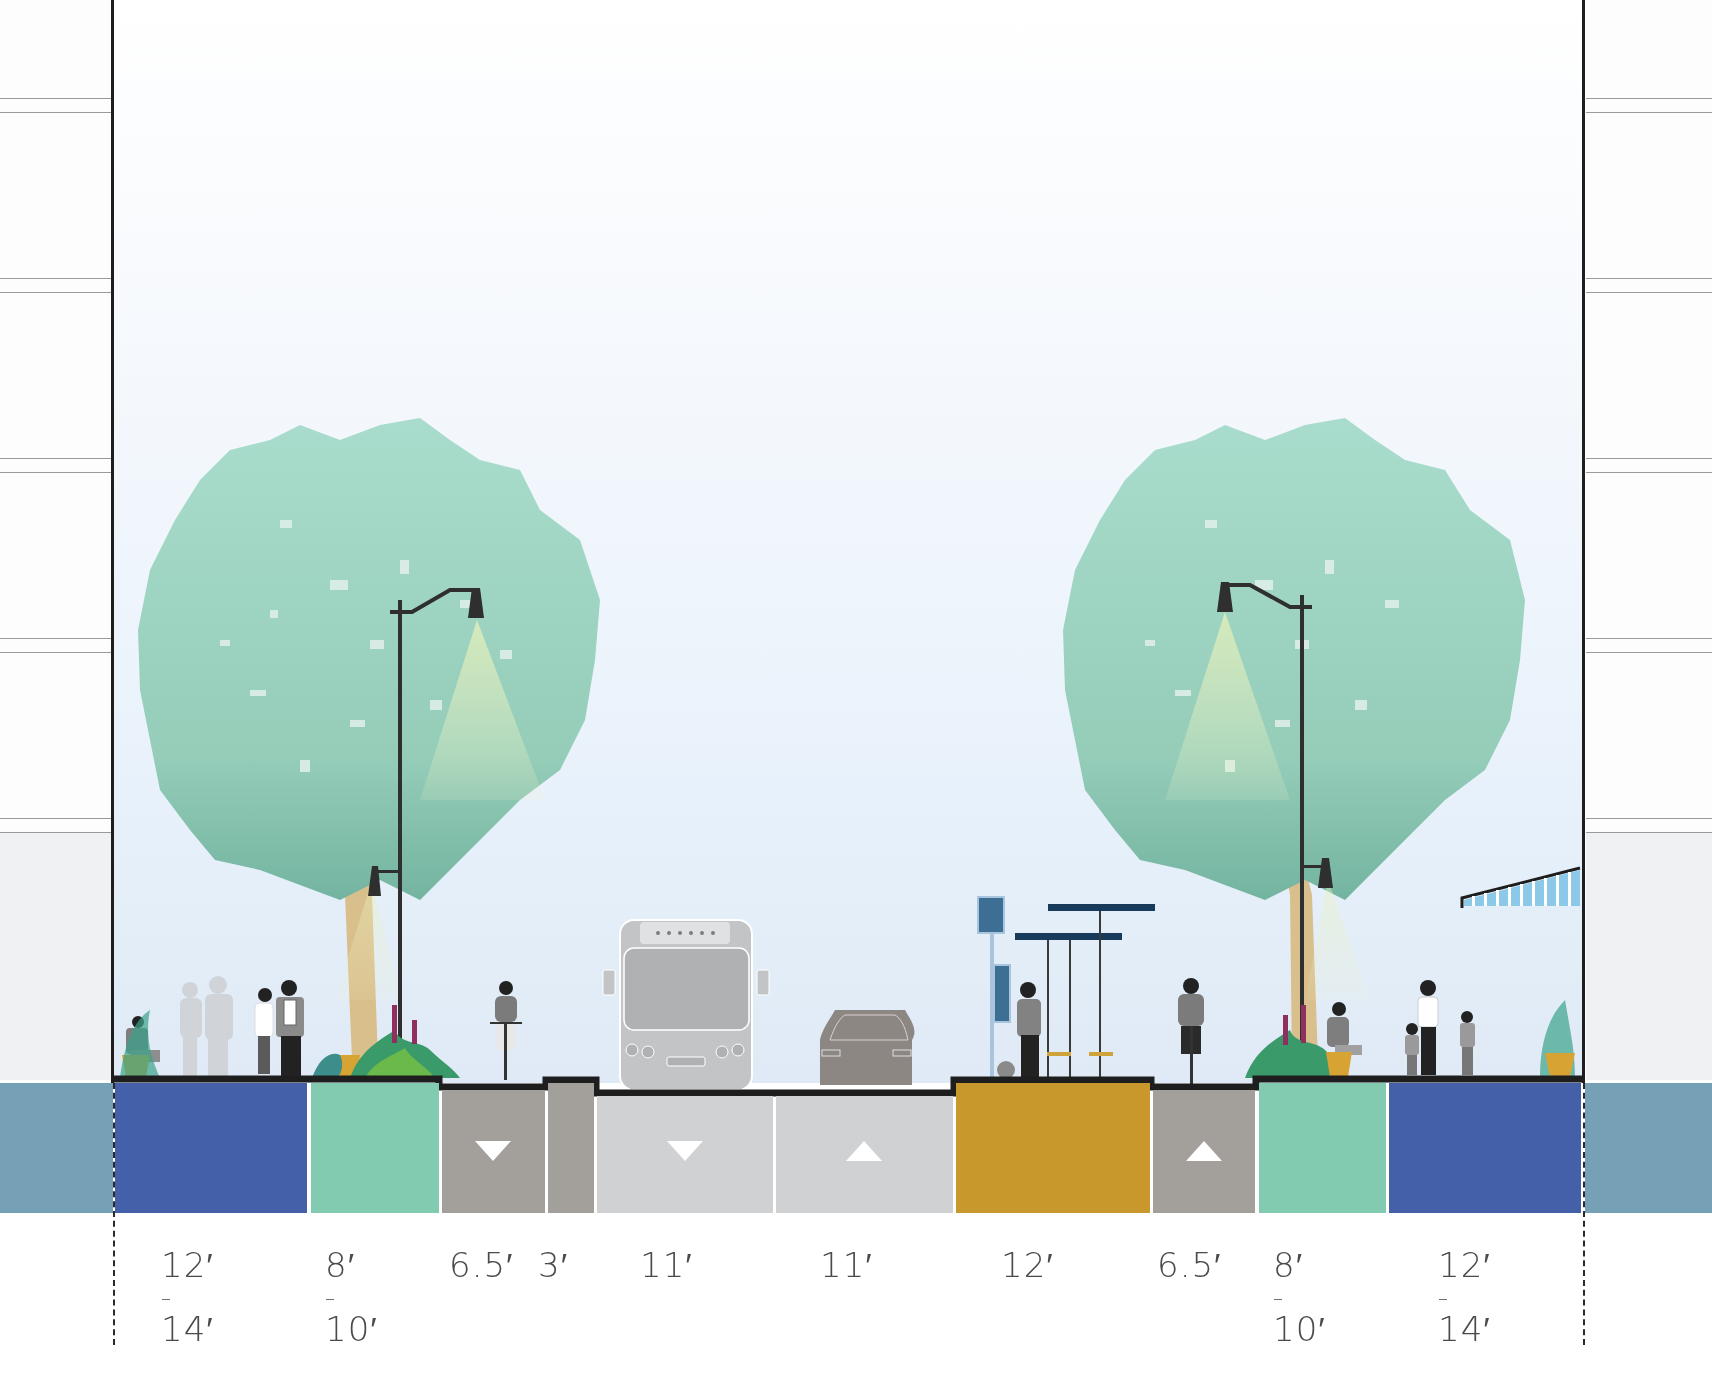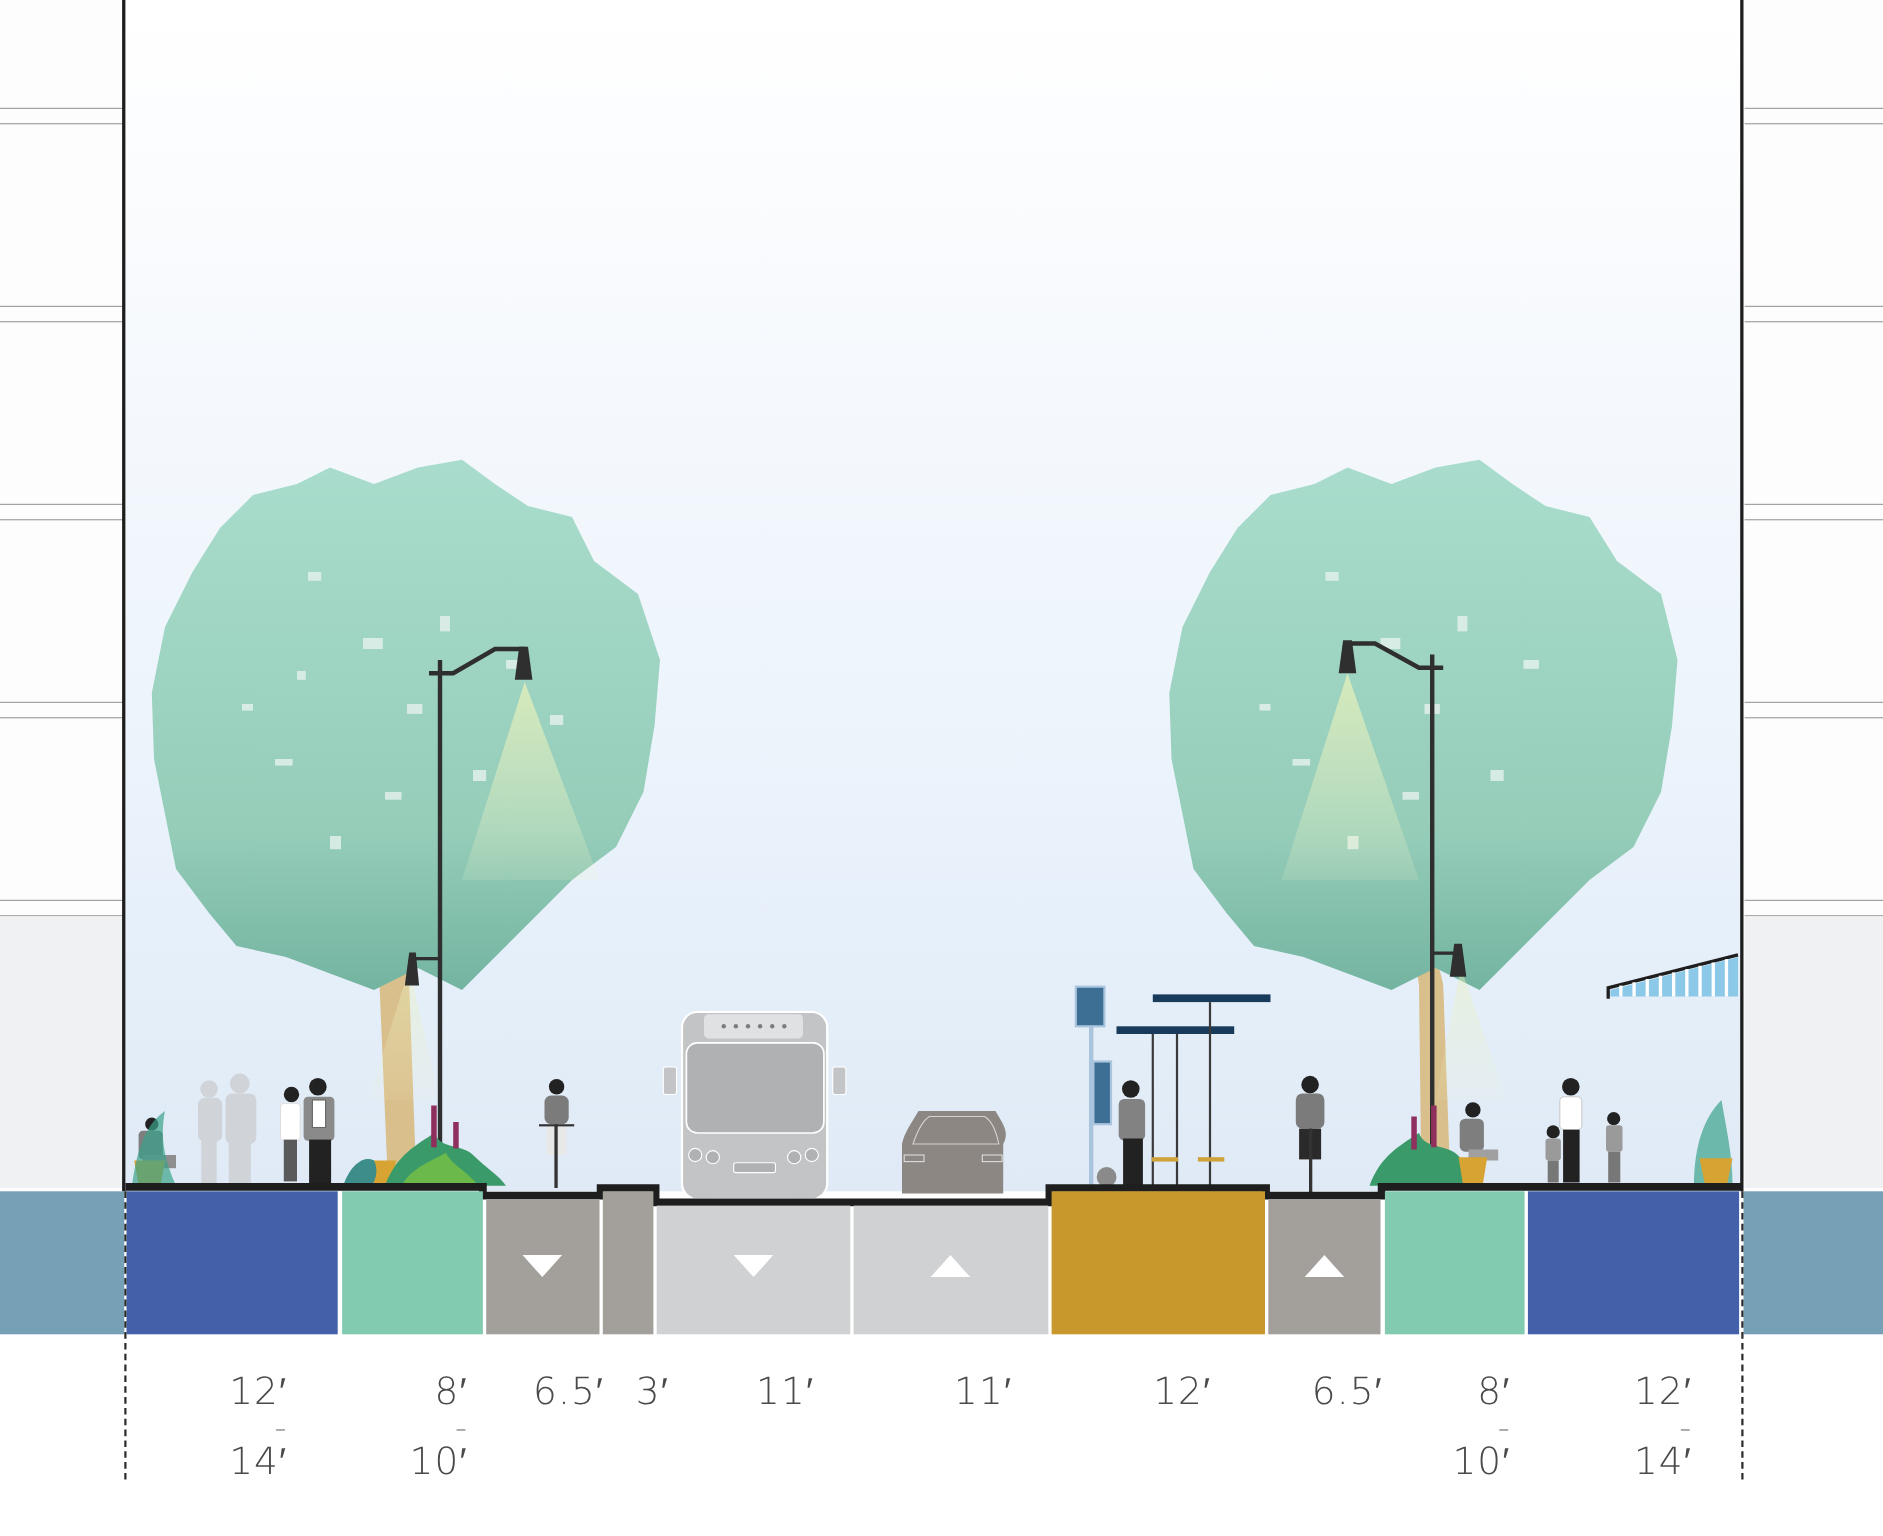--- a/index.html
+++ b/index.html
@@ -5,21 +5,21 @@
   html, body { margin:0; padding:0; background:#ffffff; }
   body { width:1712px; height:1396px; position:relative; overflow:hidden; font-family:"DejaVu Sans", sans-serif; }
   .abs { position:absolute; }
   .building { background:#fdfdfd; }
   .floor-line { position:absolute; left:0; right:0; height:0; border-top:1px solid #9a9a9a; }
   .floor-line2 { position:absolute; left:0; right:0; height:0; border-top:1px solid #9a9a9a; }
   .sky { background:linear-gradient(to bottom, #ffffff 0%, #f6f9fd 30%, #e9f2fb 70%, #dfeaf6 100%); }
   .segment { position:absolute; top:1083px; height:130px; }
   .arrow-down { position:absolute; width:0; height:0; border-left:18px solid transparent; border-right:18px solid transparent; border-top:20px solid #ffffff; }
   .arrow-up { position:absolute; width:0; height:0; border-left:18px solid transparent; border-right:18px solid transparent; border-bottom:20px solid #ffffff; }
-  .dim-label { position:absolute; text-align:right; color:#4a4a4a; font-family:"DejaVu Sans", sans-serif; font-weight:300; font-size:34px; letter-spacing:1px; line-height:1; }
+  .dim-label { position:absolute; text-align:left; color:#4a4a4a; font-family:"DejaVu Sans", sans-serif; font-weight:300; font-size:34px; letter-spacing:1px; line-height:1; }
   .dim-label .sep { display:block; font-size:20px; line-height:20px; margin:6px 0 4px 0; }
   .dashed-v { position:absolute; width:0; border-left:2px dashed #2a2a2a; }
   svg { position:absolute; overflow:visible; }
 </style>
 </head>
 <body>
 
 <div class="abs building" style="left:0;top:0;width:113px;height:1080px;">
   <div class="floor-line" style="top:98px;"></div>
     <div class="floor-line2" style="top:112px;"></div>

